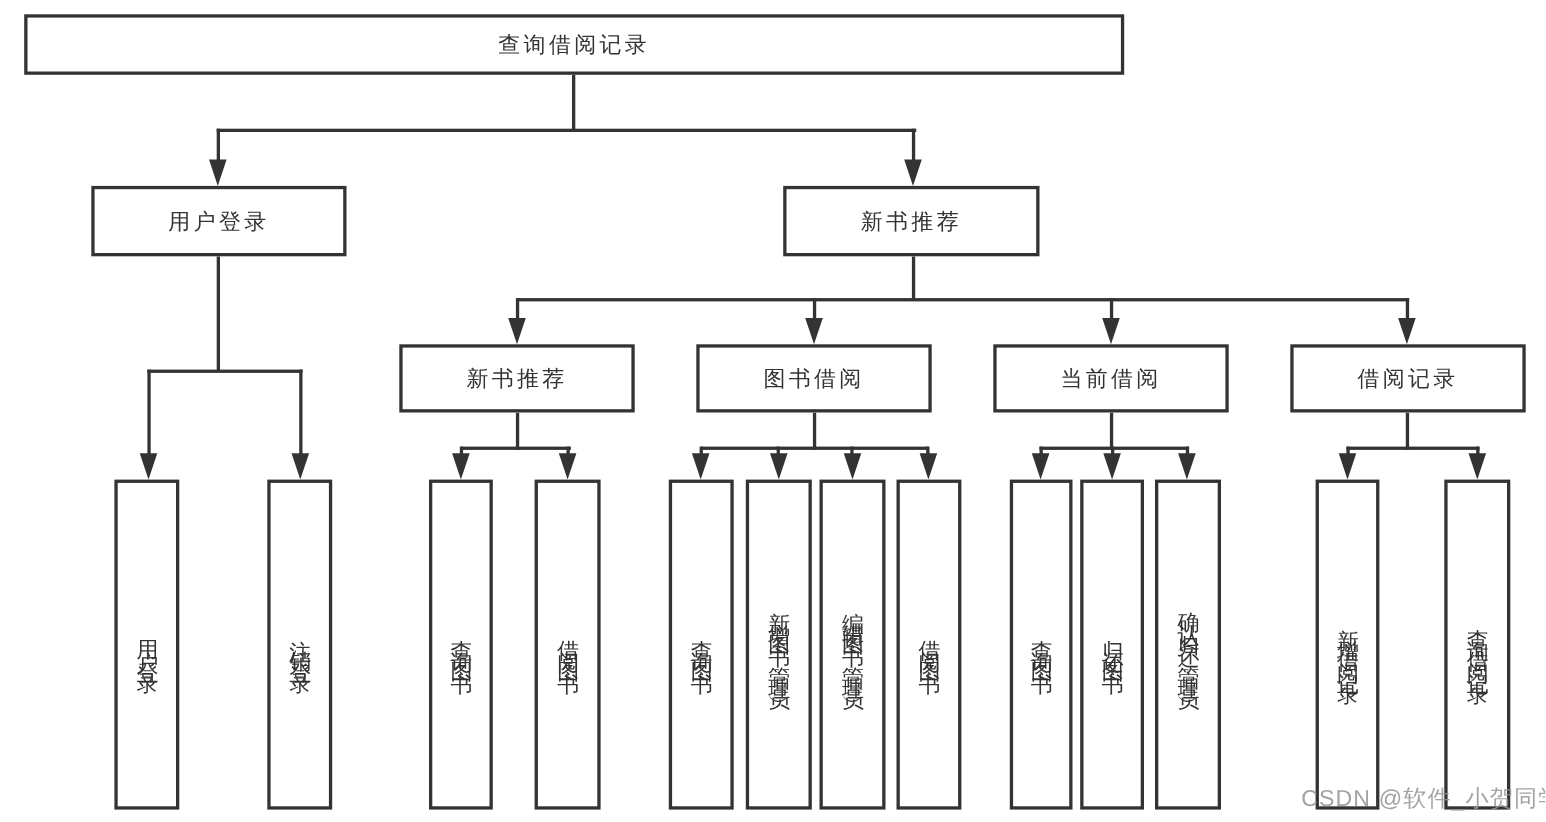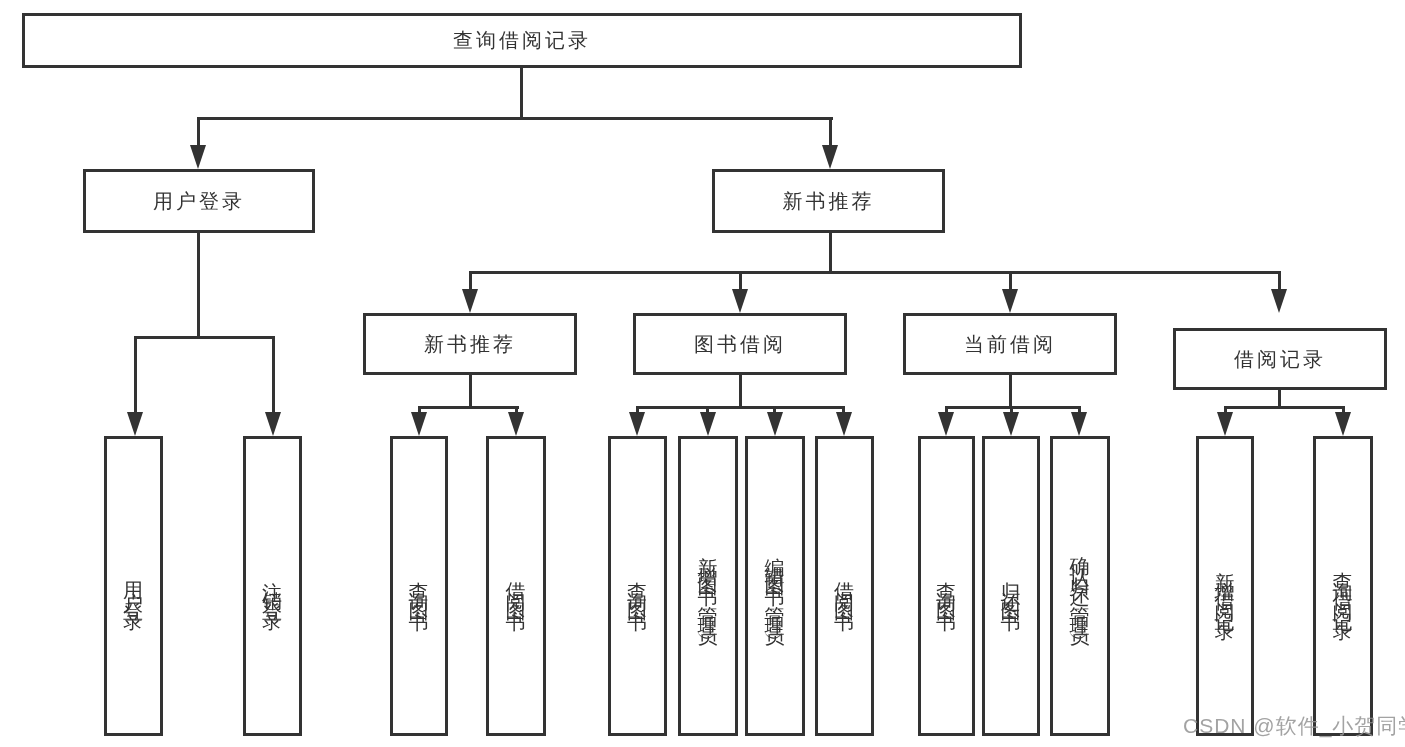--- a/index.html
+++ b/index.html
@@ -122,21 +122,21 @@
   <div class="arrow" style="left:1335px; top:412px"></div>
 
   <div class="node" style="left:22px; top:13px; width:1000px; height:55px">查询借阅记录</div>
 
   <div class="node" style="left:83px; top:169px; width:232px; height:64px">用户登录</div>
   <div class="node" style="left:712px; top:169px; width:233px; height:64px">新书推荐</div>
 
   <div class="node" style="left:363px; top:313px; width:214px; height:62px">新书推荐</div>
   <div class="node" style="left:903px; top:313px; width:214px; height:62px">当前借阅</div>
   <div class="node" style="left:633px; top:313px; width:214px; height:62px">图书借阅</div>
-  <div class="node" style="left:1173px; top:328px; width:214px; height:62px">借阅记录</div>
+  <div class="node" style="left:1173px; top:313px; width:214px; height:62px">借阅记录</div>
 
   <div class="node leaf" style="left:104px; width:59px">用户登录</div>
   <div class="node leaf" style="left:243px; width:59px">注销登录</div>
 
   <div class="node leaf" style="left:390px; width:58px">查询图书</div>
   <div class="node leaf" style="left:486px; width:60px">借阅图书</div>
 
   <div class="node leaf" style="left:608px; width:59px">查询图书</div>
   <div class="node leaf" style="left:678px; width:60px">新增图书（管理员）</div>
   <div class="node leaf" style="left:745px; width:60px">编辑图书（管理员）</div>

